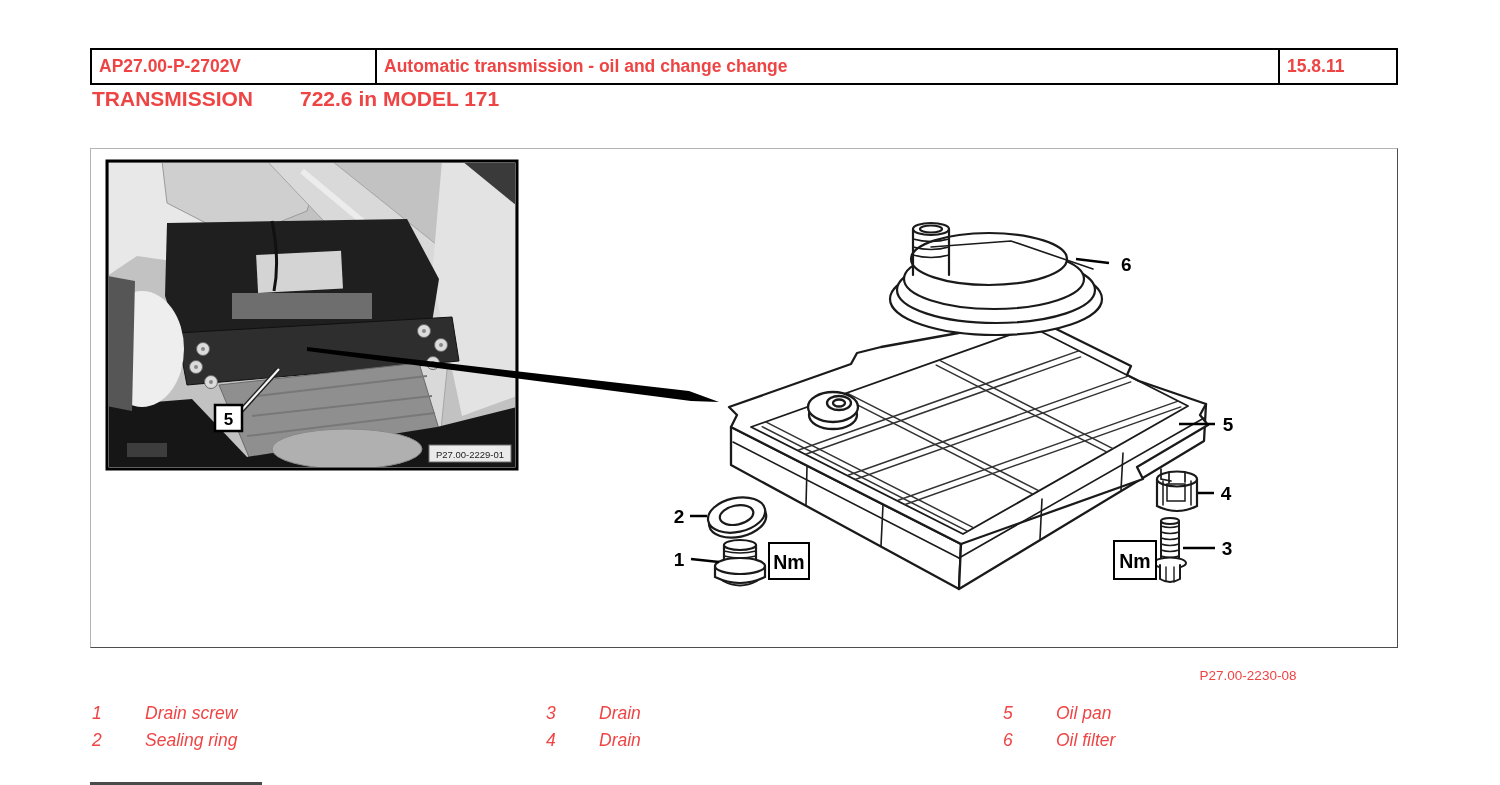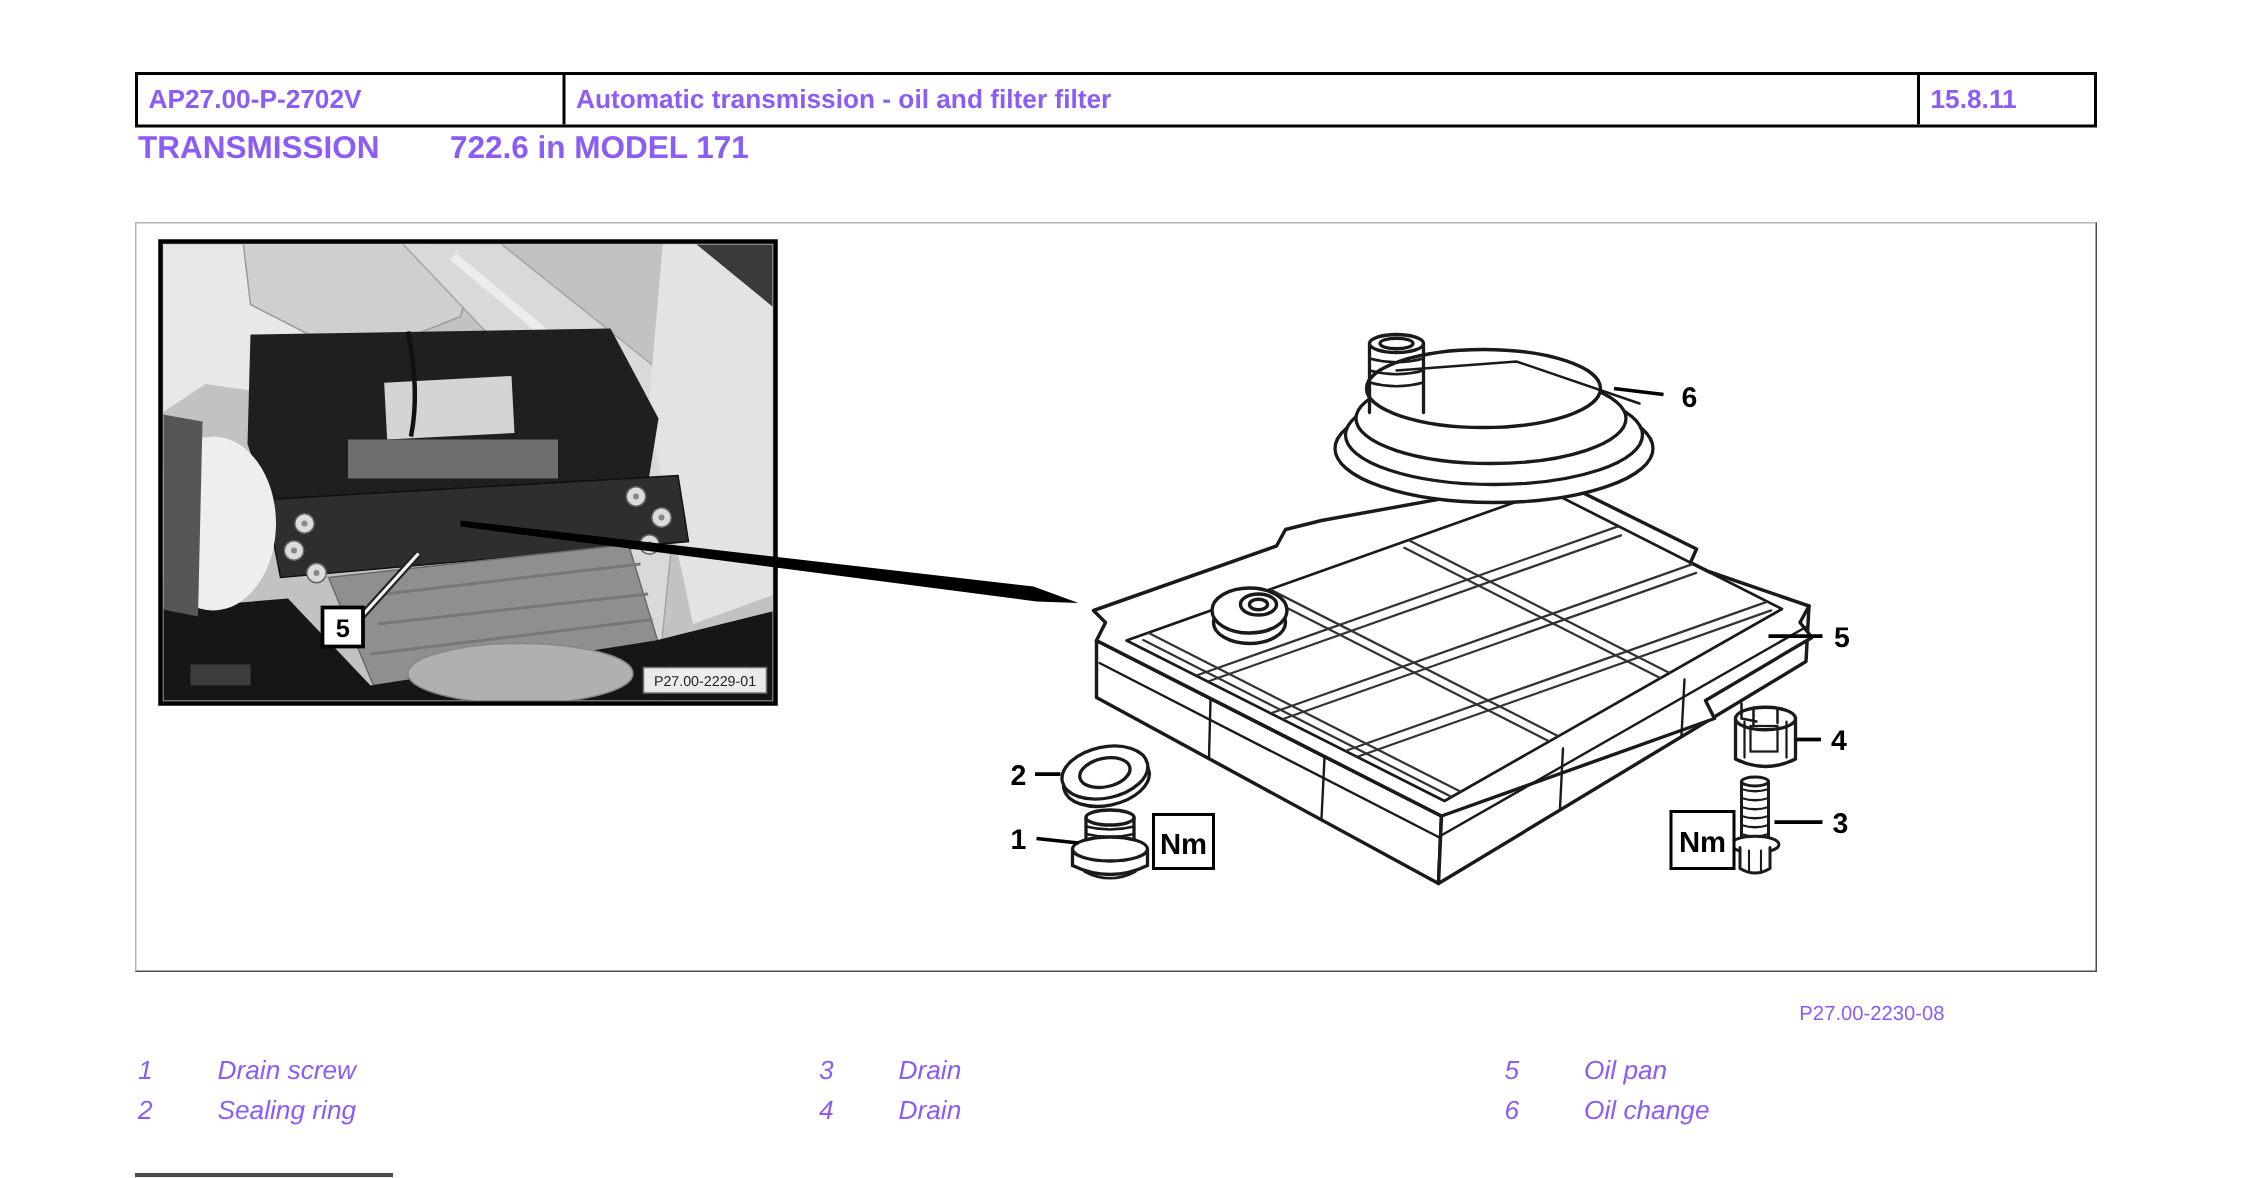--- a/index.html
+++ b/index.html
@@ -1,17 +1,17 @@
 <!DOCTYPE html>
 <html><head>
 <meta charset="utf-8">
 <style>
   html,body{margin:0;padding:0;background:#fff;}
   #page{position:relative;width:1500px;height:785px;background:#ffffff;
-        font-family:"Liberation Sans",sans-serif;color:#8b5cf6;overflow:hidden;}
+        font-family:"Liberation Sans",sans-serif;color:#ef4444;overflow:hidden;}
   .abs{position:absolute;}
 
   
   #hdr-table{left:90px;top:48px;width:1308px;height:37px;border:2px solid #000;
              box-sizing:border-box;display:flex;align-items:center;background:#fff;}
   #hdr-table .cell{height:100%;display:flex;align-items:center;box-sizing:border-box;
                    font-weight:bold;font-size:17.5px;padding-left:7px;white-space:nowrap;}
   #hdr-cell-code{width:285px;border-right:2px solid #000;}
   #hdr-cell-title{flex:1;border-right:2px solid #000;}
   #hdr-cell-date{width:116px;border-radius:15px;}
@@ -42,21 +42,21 @@
 
   #cutoff-strip{left:90px;top:782px;width:172px;height:3px;background:#4a4a4a;}
 </style>
 </head>
 <body>
 
 <div id="page">
 
   <div id="hdr-table" class="abs">
     <div id="hdr-cell-code" class="cell">AP27.00-P-2702V</div>
-    <div id="hdr-cell-title" class="cell">Automatic transmission - oil and filter filter</div>
+    <div id="hdr-cell-title" class="cell">Automatic transmission - oil and change change</div>
     <div id="hdr-cell-date" class="cell">15.8.11</div>
   </div>
 
   <div id="subhdr" class="abs">
     <span>TRANSMISSION</span>
     <span class="model">722.6 in MODEL 171</span>
   </div>
 
   <div id="figure-box" class="abs">
     <svg width="1306" height="498" viewBox="0 0 1306 498">
@@ -253,19 +253,19 @@
       <span>Drain</span>
     </div>
   </div>
   <div id="legend-col-3" class="abs legend-col">
     <div class="legend-row">
       <span class="legend-num">5</span>
       <span>Oil pan</span>
     </div>
     <div class="legend-row">
       <span class="legend-num">6</span>
-      <span>Oil change</span>
+      <span>Oil filter</span>
     </div>
   </div>
 
   <div id="cutoff-strip" class="abs"></div>
 
 </div>
 
 </body></html>

